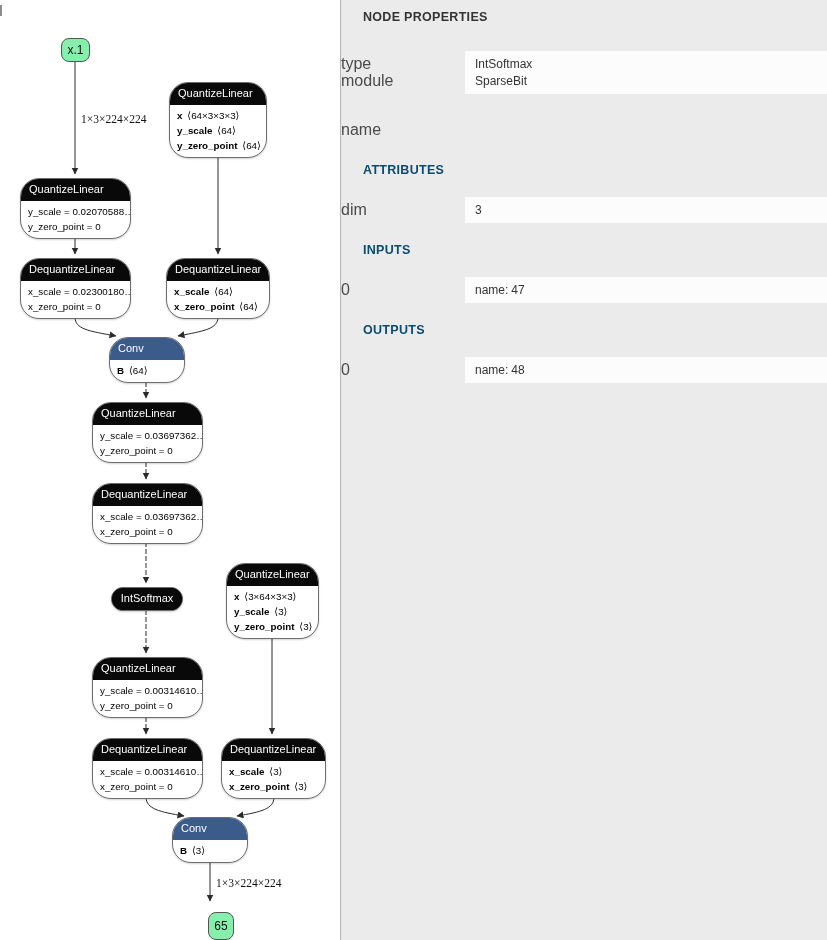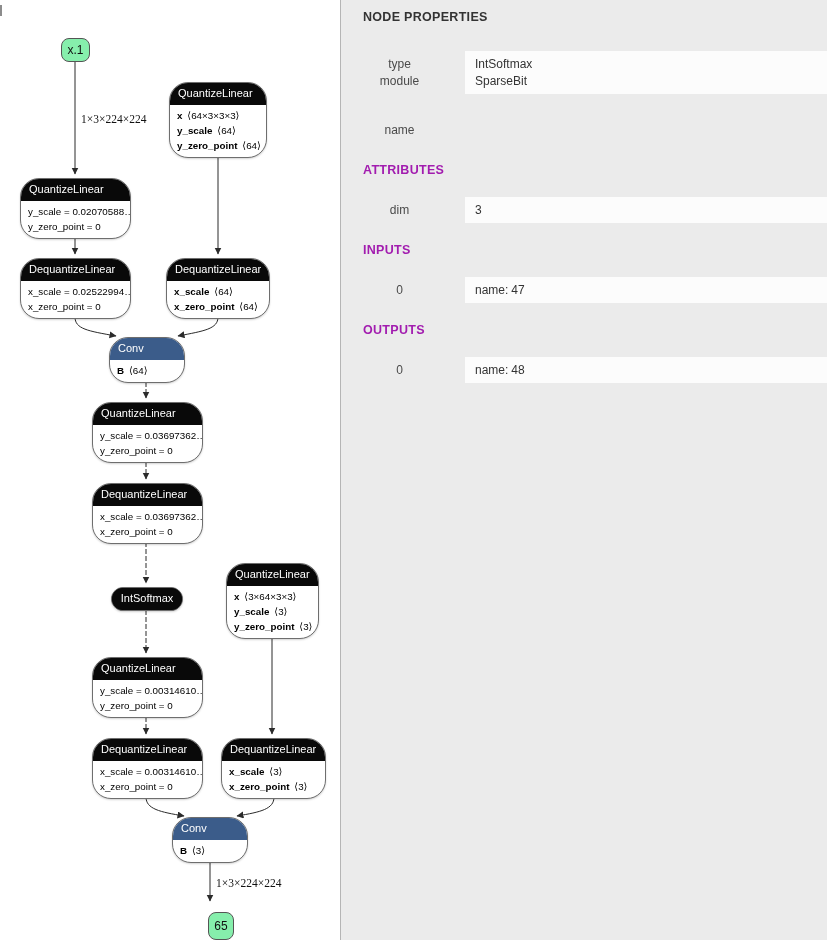--- a/index.html
+++ b/index.html
@@ -21,23 +21,23 @@
     border-radius:8px;display:flex;align-items:center;justify-content:center;
     font-size:12px;color:#111;}
   #toolbar-sliver{position:absolute;left:0;top:5px;width:2px;height:11px;background:#8c8c8c;}
   
   #panel{position:absolute;left:340px;top:0;width:530px;height:940px;box-sizing:border-box;
     background:#ebebeb;border-left:1px solid #b5b5b5;padding-left:36px;}
   .ptitle{position:absolute;left:22px;top:10px;font-size:12.5px;font-weight:bold;color:#333;
     letter-spacing:.3px;}
   .pclose{position:absolute;right:13px;top:5px;font-size:17px;color:#4a4a4a;cursor:pointer;
     font-weight:400;line-height:20px;}
-  .psection{position:absolute;left:22px;font-size:12.5px;font-weight:bold;color:#a21caf;letter-spacing:.3px;}
+  .psection{position:absolute;left:22px;font-size:12.5px;font-weight:bold;color:#0c4a6e;letter-spacing:.3px;}
   .prow{position:absolute;left:0;right:0;height:26px;}
-  .plabel{position:absolute;left:0;top:0;width:117px;text-align:center;font-size:12px;color:#4a4a4a;
+  .plabel{position:absolute;left:0;top:0;width:117px;text-align:left;font-size:16px;color:#4a4a4a;
     line-height:26px;}
   .pbox{position:absolute;left:124px;right:7px;top:0;height:26px;background:#fcfcfc;
     font-size:12px;color:#333;line-height:26px;padding-left:10px;box-sizing:border-box;
     white-space:nowrap;}
   .pbox b{font-weight:normal;}
   .expander{position:absolute;right:8px;top:0;line-height:26px;font-size:14px;color:#b9b3ab;cursor:pointer;}
   .nmsp{margin-left:3px;}
 </style>
 </head>
 <body>
@@ -87,21 +87,21 @@
       <div class="node" style="left: 20px; top: 178px; width: 111px;">
         <div class="nh">QuantizeLinear</div>
         <div class="nb">
           <div class="nr">y_scale = 0.02070588…</div>
           <div class="nr">y_zero_point = 0</div>
         </div>
       </div>
       <div class="node" style="left: 20px; top: 258px; width: 111px;">
         <div class="nh">DequantizeLinear</div>
         <div class="nb">
-          <div class="nr">x_scale = 0.02522994…</div>
+          <div class="nr">x_scale = 0.02300180…</div>
           <div class="nr">x_zero_point = 0</div>
         </div>
       </div>
       <div class="node" style="left: 166px; top: 258px; width: 104px;">
         <div class="nh">DequantizeLinear</div>
         <div class="nb">
           <div class="nr"><b>x_scale</b> ⟨64⟩</div>
           <div class="nr"><b>x_zero_point</b> ⟨64⟩</div>
         </div>
       </div>

